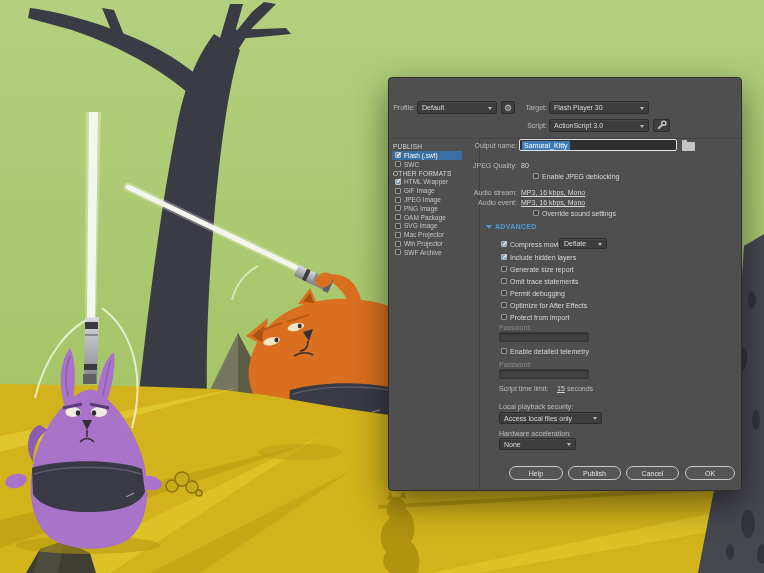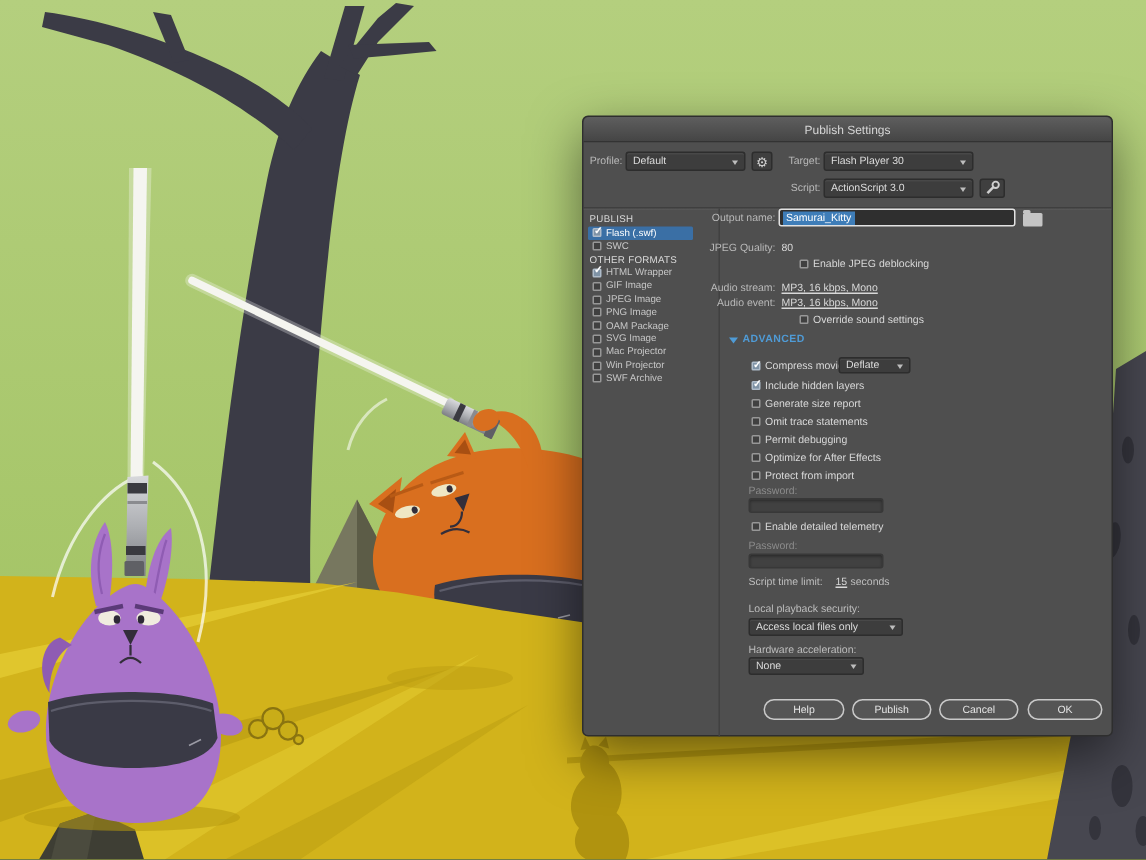--- a/index.html
+++ b/index.html
@@ -221,23 +221,20 @@
         <polygon points="85,318 99,317 97,384 84,384" fill="url(#silver)"></polygon>
         <rect x="85" y="322" width="13" height="7" fill="#3a3a40"></rect>
         <rect x="85" y="334" width="13" height="2" fill="#8a8b8f"></rect>
         <rect x="84" y="364" width="13" height="6" fill="#3a3a40"></rect>
         <rect x="83" y="374" width="13" height="10" rx="1" fill="#5f6065"></rect>
       </g>
     </g>
   </svg>
 
   <div class="dialog">
-    <div class="titlebar">
-      <span>Publish Settings</span>
-    </div>
 
     <div class="lbl" style="left:0;top:26px;width:26px">Profile:</div>
     <div class="dd" style="left:28px;top:23px;width:80px;height:13px">
       <span>Default</span>
         <span class="chev"></span>
     </div>
     <div class="toolbtn" style="left:112px;top:23px;width:14px;height:13px;font-size:9px">
       <span>⚙</span>
     </div>
     <div class="lbl" style="left:128px;top:26px;width:30px">Target:</div>

